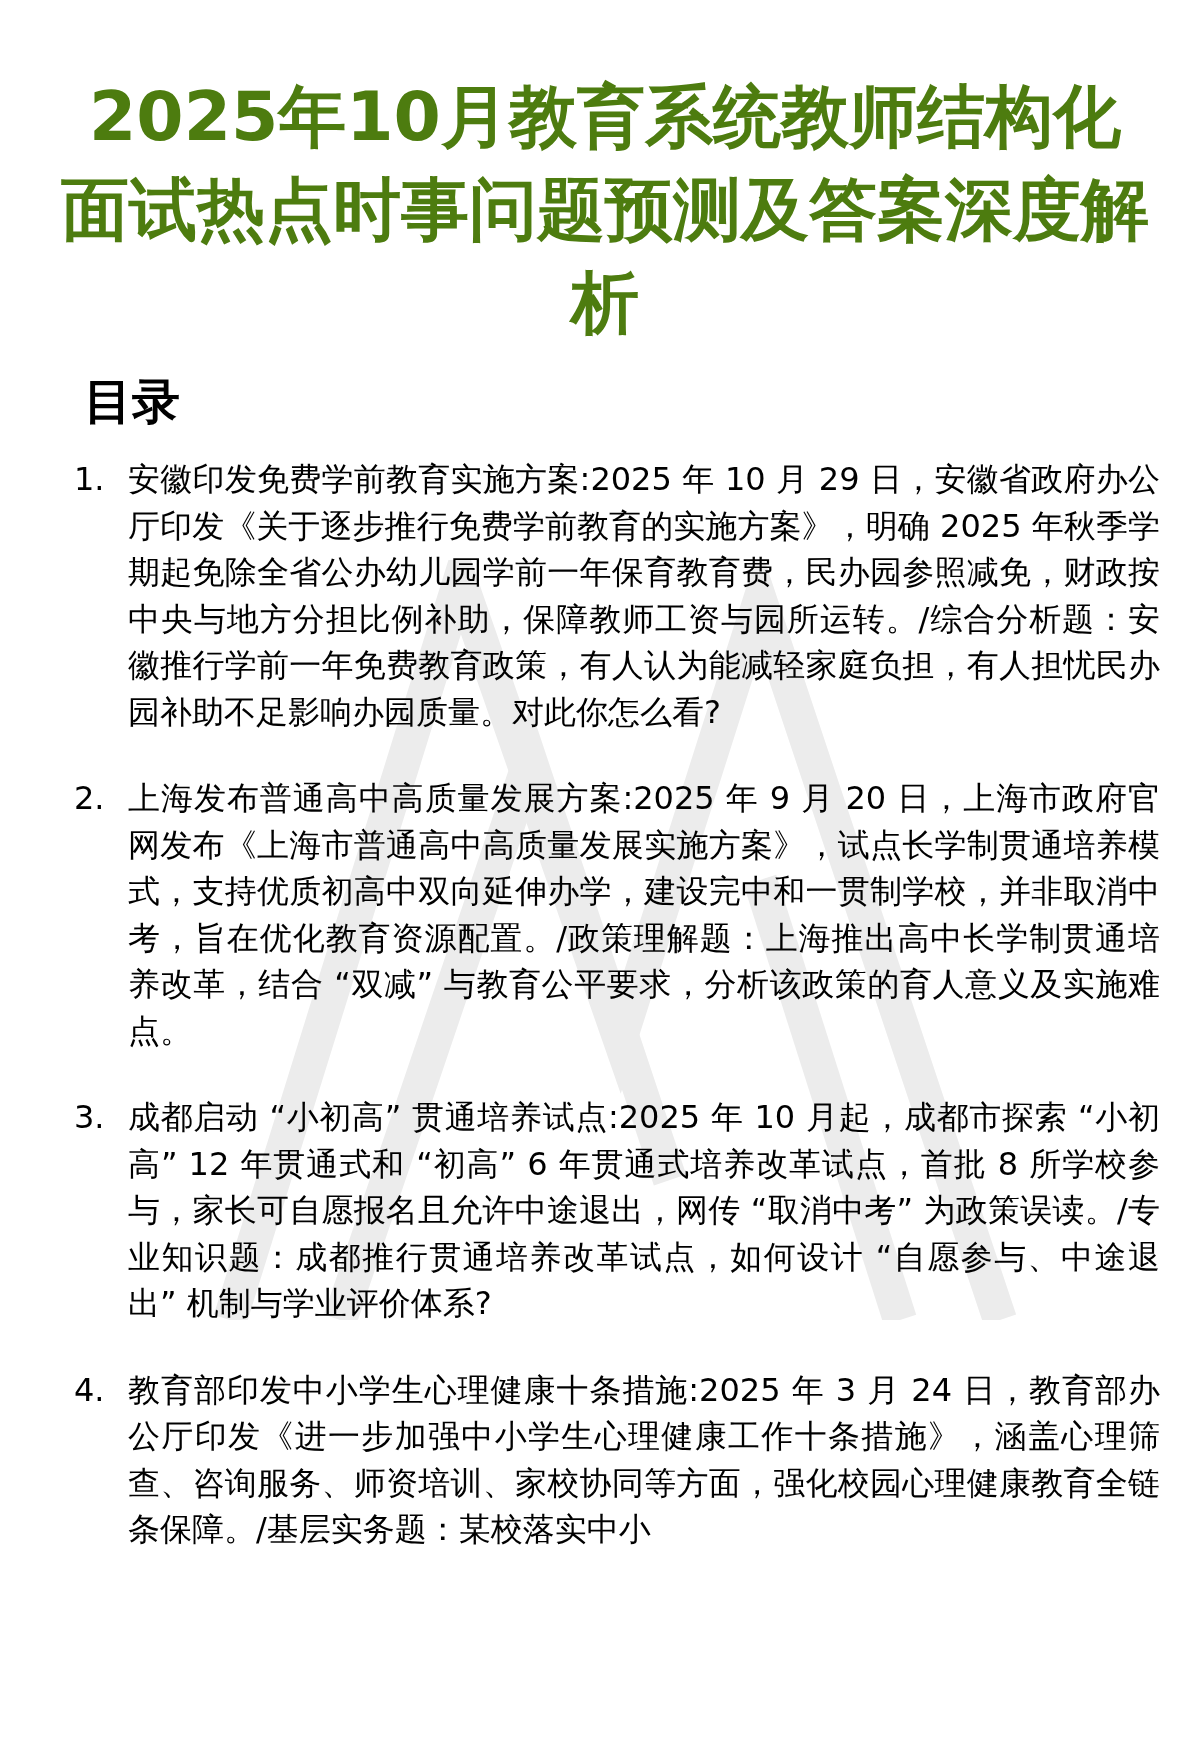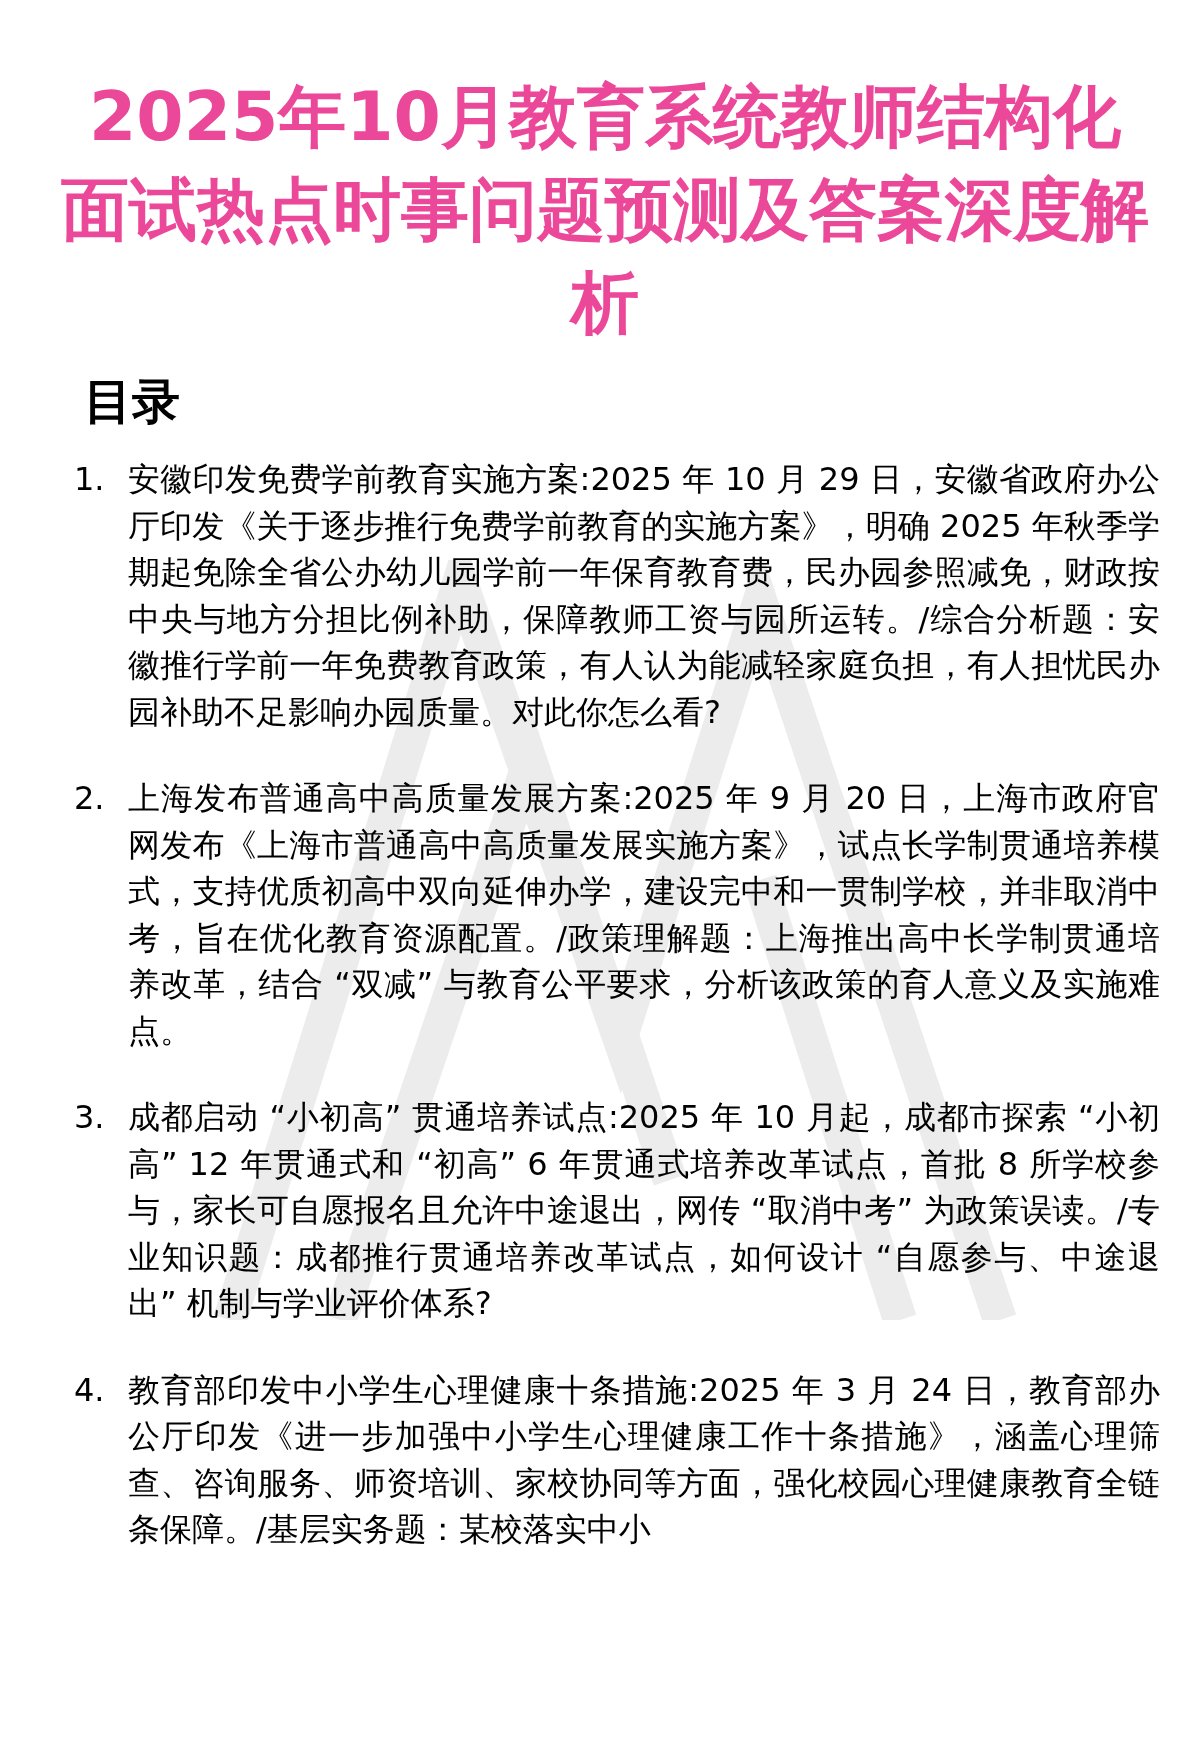--- a/index.html
+++ b/index.html
@@ -29,21 +29,21 @@
       z-index: 1;
       padding: 0;
     }
     .doc-title {
       position: absolute;
       left: 60px;
       top: 70px;
       width: 1090px;
       margin: 0;
       text-align: center;
-      color: #ec4899;
+      color: #4d7c0f;
       font-weight: bold;
       font-size: 68px;
       line-height: 93px;
       letter-spacing: 0px;
     }
     .toc-heading {
       position: absolute;
       left: 74px;
       top: 366px;
       margin: 10px;

